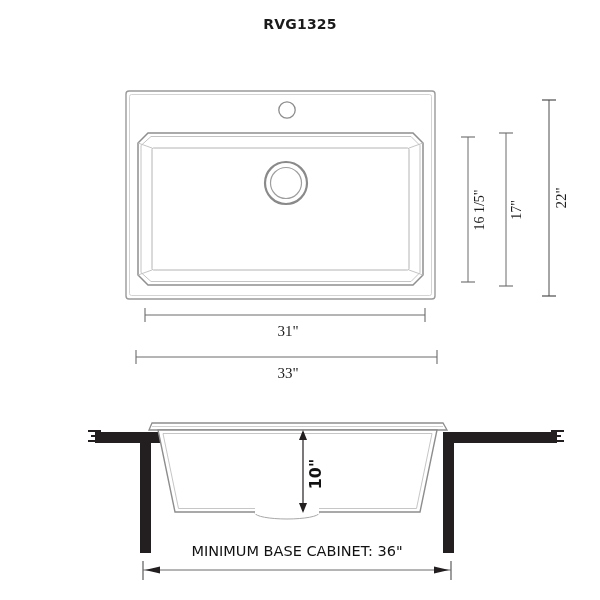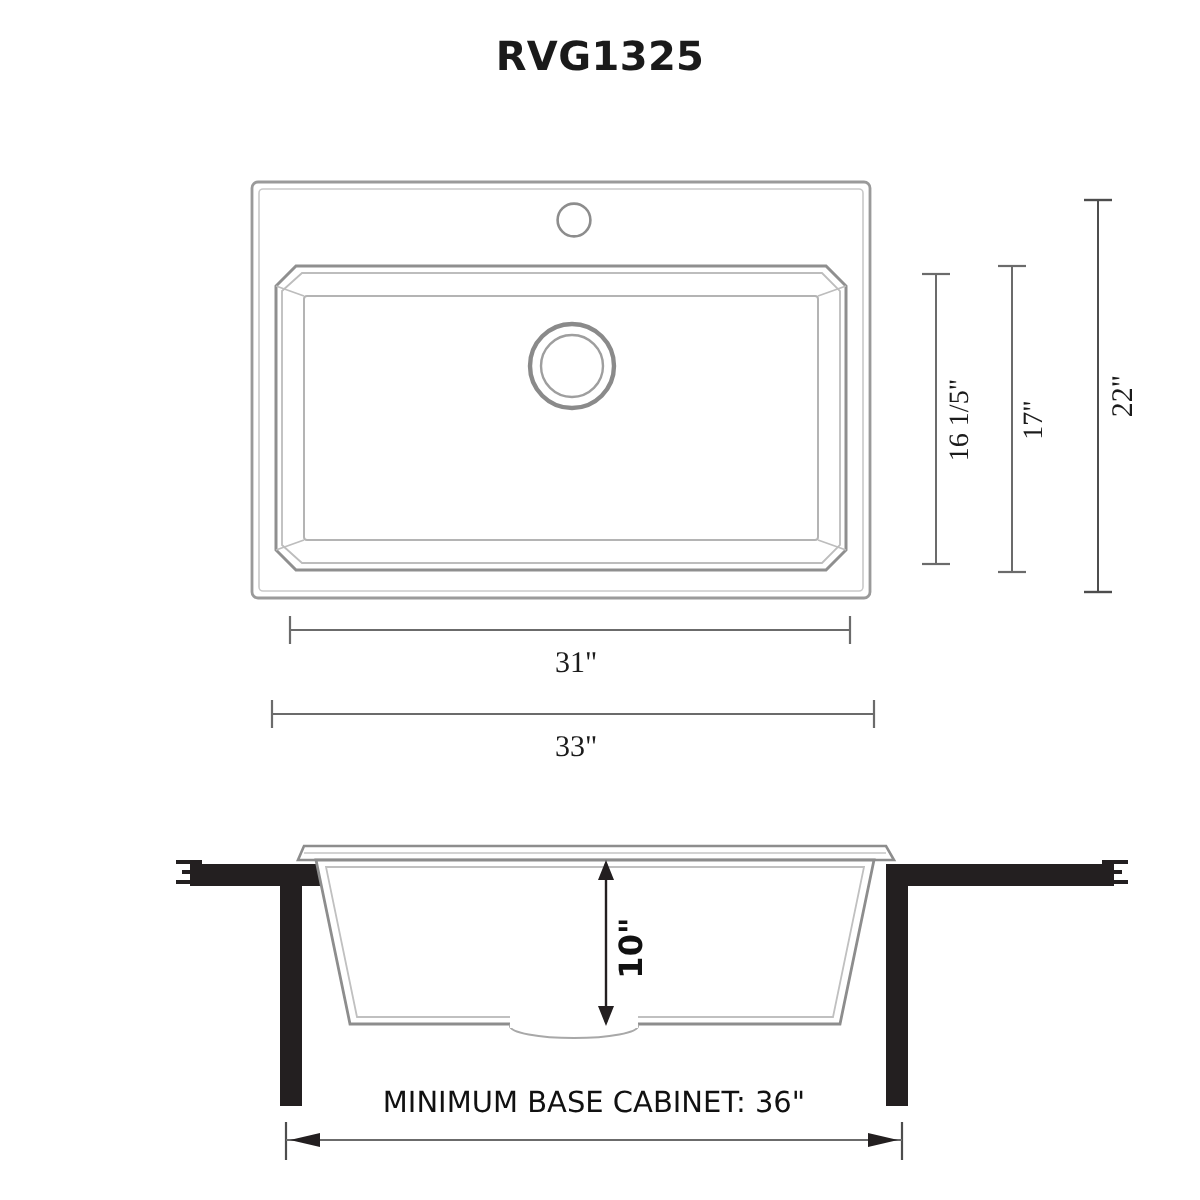--- a/index.html
+++ b/index.html
@@ -20,21 +20,21 @@
     height: 600px;
     background: #ffffff;
   }
   #title {
     position: absolute;
     left: 0;
     top: 16px;
     width: 600px;
     text-align: center;
     font-family: "DejaVu Sans", sans-serif;
-    font-size: 20px;
+    font-size: 14px;
     font-weight: bold;
     color: #1a1a1a;
     letter-spacing: 0.2px;
   }
   svg#drawing {
     position: absolute;
     left: 0;
     top: 0;
     width: 600px;
     height: 600px;

